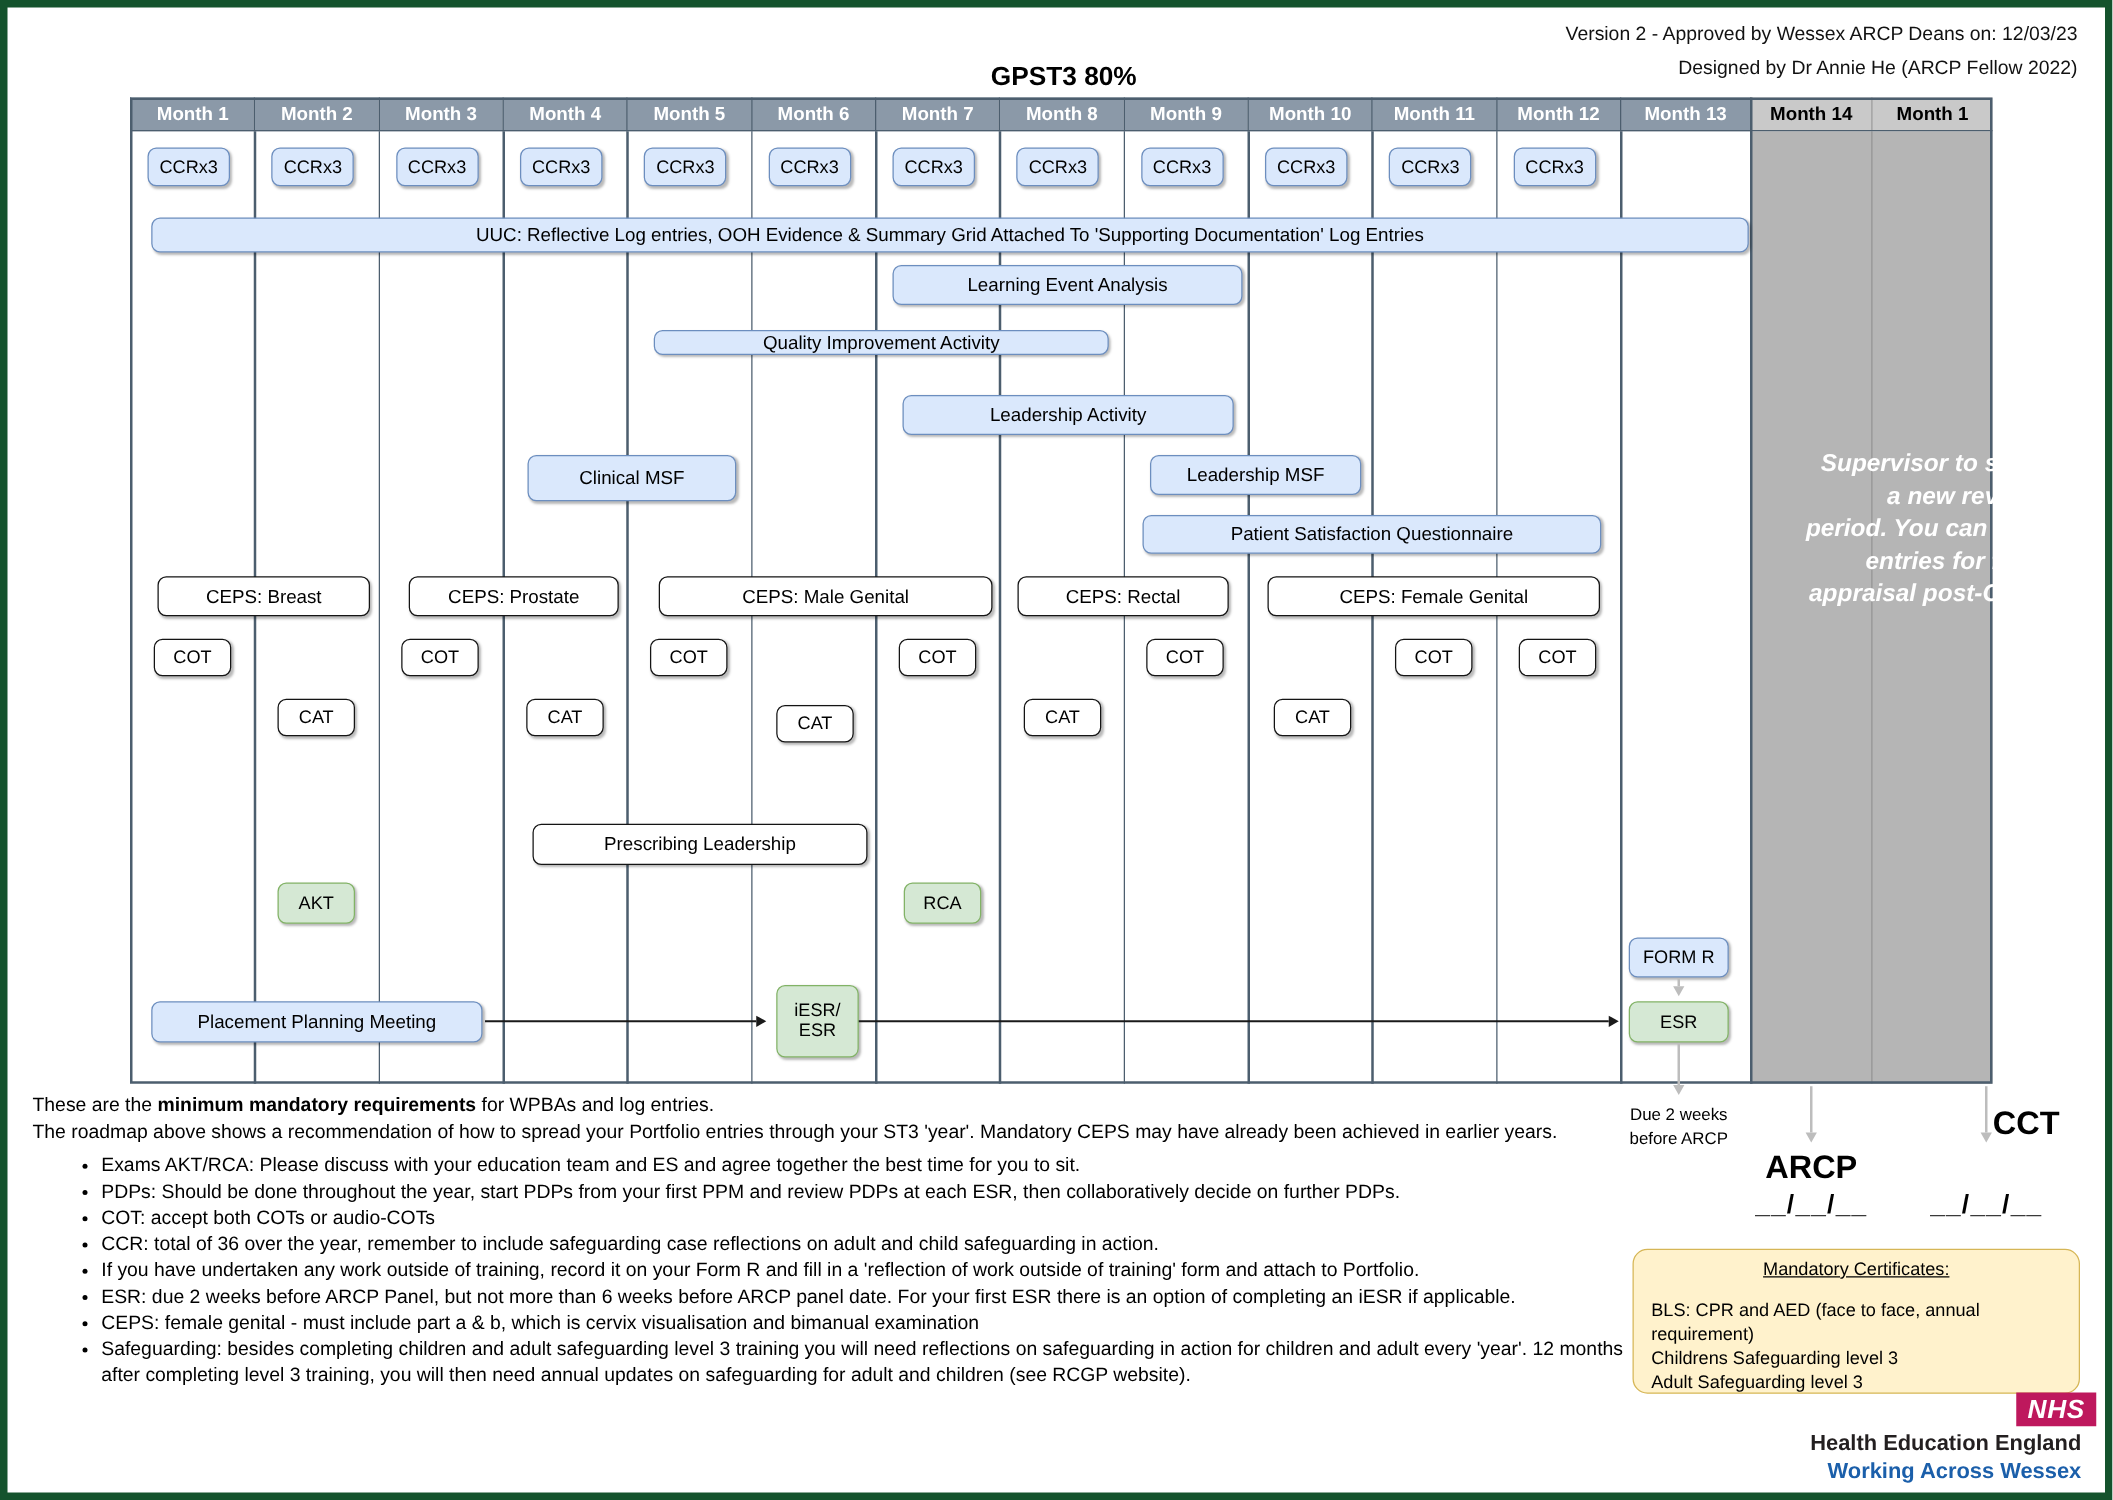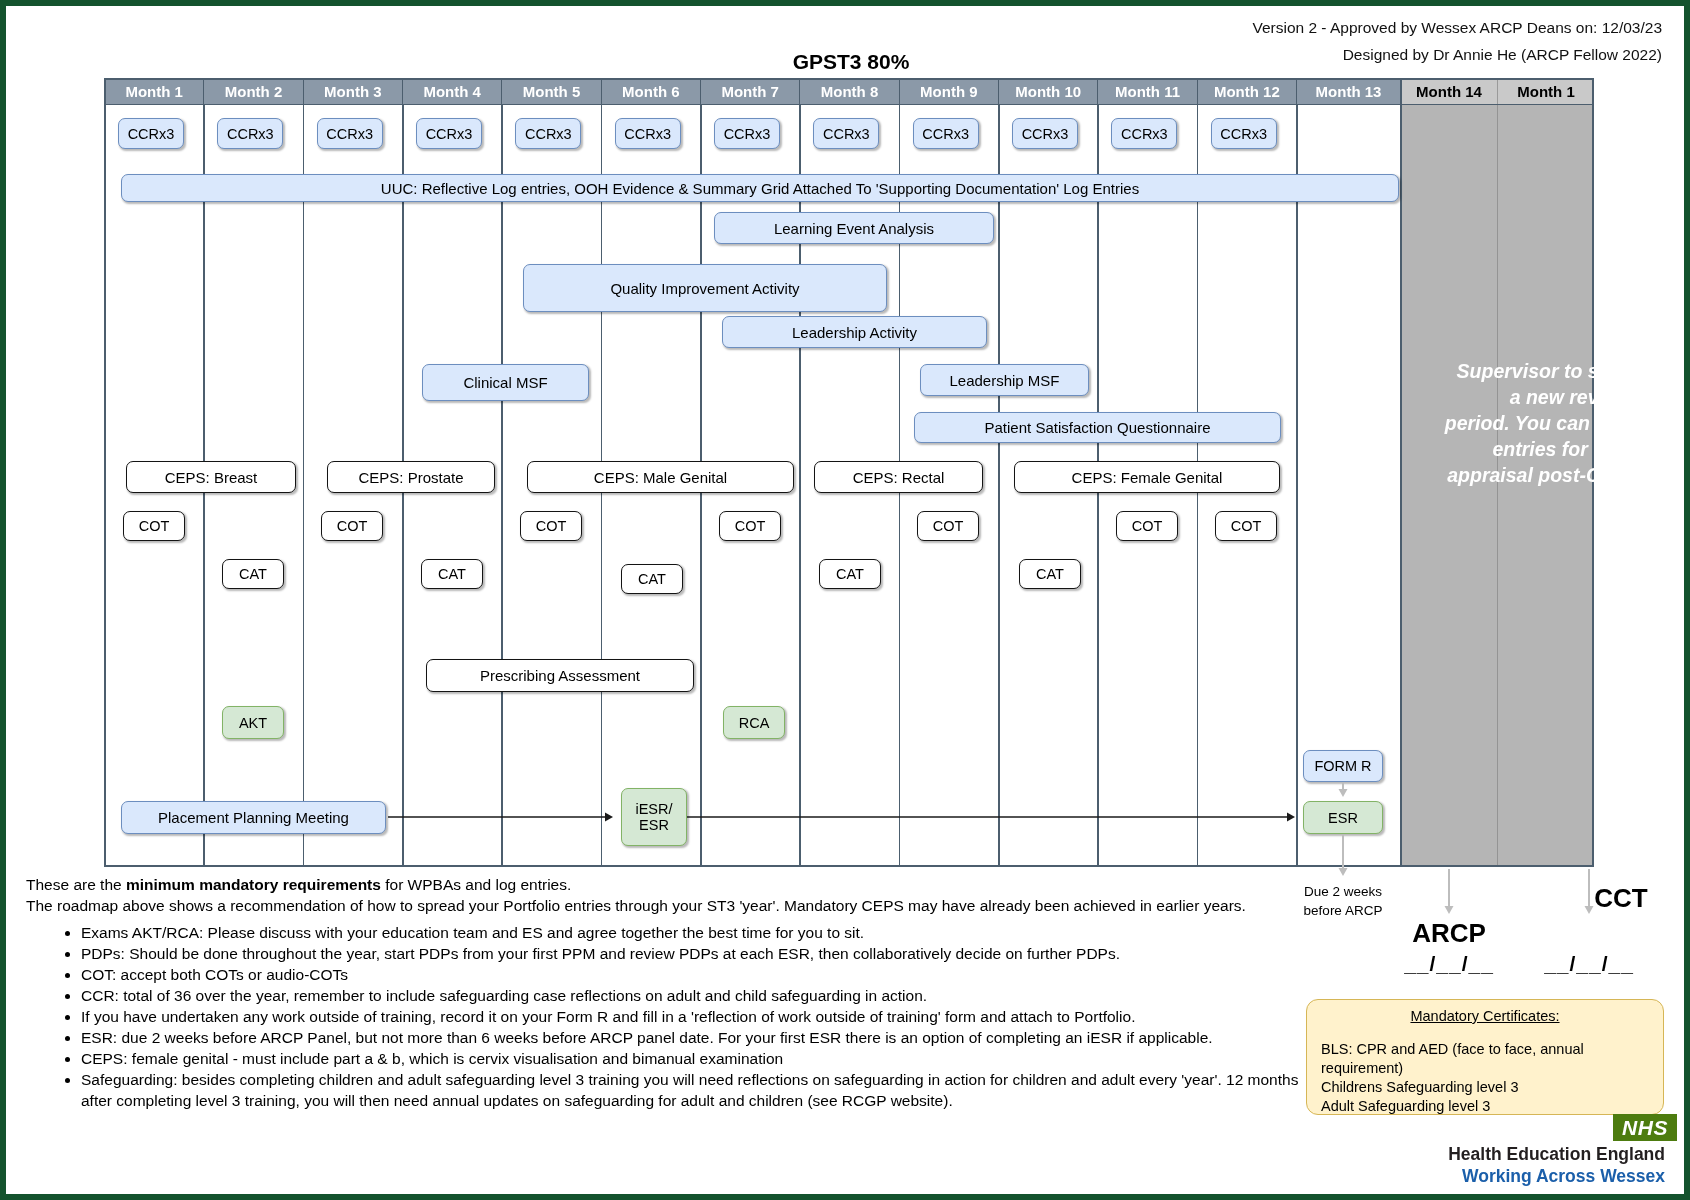--- a/index.html
+++ b/index.html
@@ -36,21 +36,21 @@
   .notes{position:absolute;left:20px;top:868px;width:1290px;color:#000;}
   .notes h1{margin:0 0 32px 0;font-size:32px;font-weight:bold;}
   .notes .intro{font-size:15.5px;line-height:21px;margin:0;}
   .notes ul{margin:6px 0 0 0;padding-left:55px;font-size:15.5px;line-height:21px;}
   .notes li{max-width:1225px;}
   
   .certs{position:absolute;left:1300px;top:993px;width:358px;height:116px;box-sizing:border-box;
        background:#fff2cc;border:1.5px solid #d6b656;border-radius:12px;padding:7px 14px;font-size:14.5px;line-height:19px;color:#000;}
   .certs .ct{text-align:center;text-decoration:underline;margin-bottom:14px;}
   
-  .nhs-box{position:absolute;left:1607px;top:1108px;width:64px;height:27px;background:#4d7c0f;color:#fff;
+  .nhs-box{position:absolute;left:1607px;top:1108px;width:64px;height:27px;background:#be185d;color:#fff;
        display:flex;align-items:center;justify-content:center;font-weight:bold;font-style:italic;font-size:21px;letter-spacing:0.5px;}
   .hee{position:absolute;right:19px;top:1138px;font-size:17.5px;font-weight:bold;color:#231f20;white-space:nowrap;}
   .waw{position:absolute;right:19px;top:1160px;font-size:17.5px;font-weight:bold;color:#1b5faa;white-space:nowrap;}
   svg.arrows{position:absolute;left:0;top:0;pointer-events:none;}
 </style>
 </head>
 <body>
 
 <div class="page">
 
@@ -106,21 +106,21 @@
       <div class="box blue" style="left: 509.33px; top: 112px; width: 66px; height: 31px; font-size: 14.5px;">CCRx3</div>
       <div class="box blue" style="left: 608.67px; top: 112px; width: 66px; height: 31px; font-size: 14.5px;">CCRx3</div>
       <div class="box blue" style="left: 708px; top: 112px; width: 66px; height: 31px; font-size: 14.5px;">CCRx3</div>
       <div class="box blue" style="left: 807.33px; top: 112px; width: 66px; height: 31px; font-size: 14.5px;">CCRx3</div>
       <div class="box blue" style="left: 906.67px; top: 112px; width: 66px; height: 31px; font-size: 14.5px;">CCRx3</div>
       <div class="box blue" style="left: 1006px; top: 112px; width: 66px; height: 31px; font-size: 14.5px;">CCRx3</div>
       <div class="box blue" style="left: 1105.33px; top: 112px; width: 66px; height: 31px; font-size: 14.5px;">CCRx3</div>
       <div class="box blue" style="left: 1204.67px; top: 112px; width: 66px; height: 31px; font-size: 14.5px;">CCRx3</div>
       <div class="box blue" style="left: 115px; top: 168px; width: 1278px; height: 28px; font-size: 15px;">UUC: Reflective Log entries, OOH Evidence &amp; Summary Grid Attached To 'Supporting Documentation' Log Entries</div>
       <div class="box blue" style="left: 708px; top: 206px; width: 280px; height: 32px; font-size: 15px;">Learning Event Analysis</div>
-      <div class="box blue" style="left: 517px; top: 258px; width: 364px; height: 48px; font-size: 15px;">Quality Improvement Activity</div>
+      <div class="box blue" style="left: 517px; top: 258px; width: 364px; height: 20px; font-size: 15px;">Quality Improvement Activity</div>
       <div class="box blue" style="left: 716px; top: 310px; width: 265px; height: 32px; font-size: 15px;">Leadership Activity</div>
       <div class="box blue" style="left: 416px; top: 358px; width: 167px; height: 37px; font-size: 15px;">Clinical MSF</div>
       <div class="box blue" style="left: 914px; top: 358px; width: 169px; height: 32px; font-size: 15px;">Leadership MSF</div>
       <div class="box blue" style="left: 908px; top: 406px; width: 367px; height: 31px; font-size: 15px;">Patient Satisfaction Questionnaire</div>
       <div class="box white" style="left: 120px; top: 455px; width: 170px; height: 32px; font-size: 15px;">CEPS: Breast</div>
       <div class="box white" style="left: 321px; top: 455px; width: 168px; height: 32px; font-size: 15px;">CEPS: Prostate</div>
       <div class="box white" style="left: 521px; top: 455px; width: 267px; height: 32px; font-size: 15px;">CEPS: Male Genital</div>
       <div class="box white" style="left: 808px; top: 455px; width: 169px; height: 32px; font-size: 15px; text-align: right;">CEPS: Rectal</div>
       <div class="box white" style="left: 1008px; top: 455px; width: 266px; height: 32px; font-size: 15px;">CEPS: Female Genital</div>
       <div class="box white" style="left: 117px; top: 505px; width: 62px; height: 30px; font-size: 14.5px;">COT</div>
@@ -128,21 +128,21 @@
       <div class="box white" style="left: 514px; top: 505px; width: 62px; height: 30px; font-size: 14.5px;">COT</div>
       <div class="box white" style="left: 713px; top: 505px; width: 62px; height: 30px; font-size: 14.5px;">COT</div>
       <div class="box white" style="left: 911px; top: 505px; width: 62px; height: 30px; font-size: 14.5px;">COT</div>
       <div class="box white" style="left: 1110px; top: 505px; width: 62px; height: 30px; font-size: 14.5px;">COT</div>
       <div class="box white" style="left: 1209px; top: 505px; width: 62px; height: 30px; font-size: 14.5px;">COT</div>
       <div class="box white" style="left: 216px; top: 553px; width: 62px; height: 30px; font-size: 14.5px;">CAT</div>
       <div class="box white" style="left: 415px; top: 553px; width: 62px; height: 30px; font-size: 14.5px;">CAT</div>
       <div class="box white" style="left: 615px; top: 558px; width: 62px; height: 30px; font-size: 14.5px;">CAT</div>
       <div class="box white" style="left: 813px; top: 553px; width: 62px; height: 30px; font-size: 14.5px;">CAT</div>
       <div class="box white" style="left: 1013px; top: 553px; width: 62px; height: 30px; font-size: 14.5px;">CAT</div>
-      <div class="box white" style="left: 420px; top: 653px; width: 268px; height: 33px; font-size: 15px;">Prescribing Assessment</div>
+      <div class="box white" style="left: 420px; top: 653px; width: 268px; height: 33px; font-size: 15px;">Prescribing Leadership</div>
       <div class="box green" style="left: 216px; top: 700px; width: 62px; height: 33px; font-size: 14.5px;">AKT</div>
       <div class="box green" style="left: 717px; top: 700px; width: 62px; height: 33px; font-size: 14.5px;">RCA</div>
       <div class="box blue" style="left: 1297px; top: 744px; width: 80px; height: 32px; font-size: 14.5px;">FORM R</div>
       <div class="box blue" style="left: 115px; top: 795px; width: 265px; height: 33px; font-size: 15px;">Placement Planning Meeting</div>
       <div class="box green" style="left: 615px; top: 782px; width: 66px; height: 58px; font-size: 14.5px;">iESR/
 ESR</div>
       <div class="box green" style="left: 1297px; top: 795px; width: 80px; height: 33px; font-size: 14.5px;">ESR</div>
     </div>
 
   <svg class="arrows" width="1690" height="1200" id="arrow-layer">

